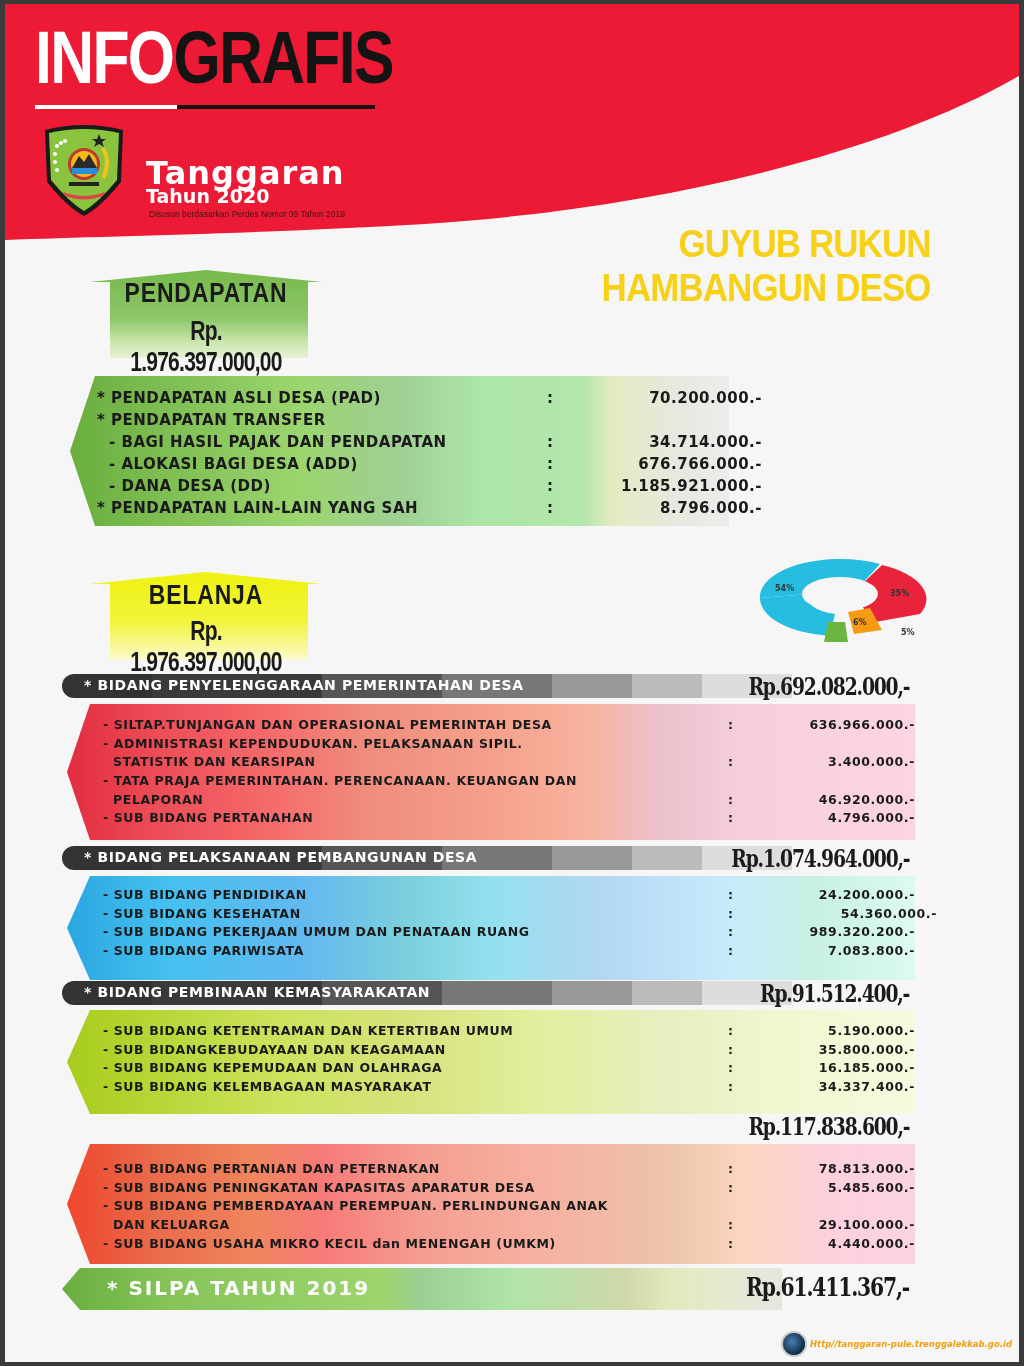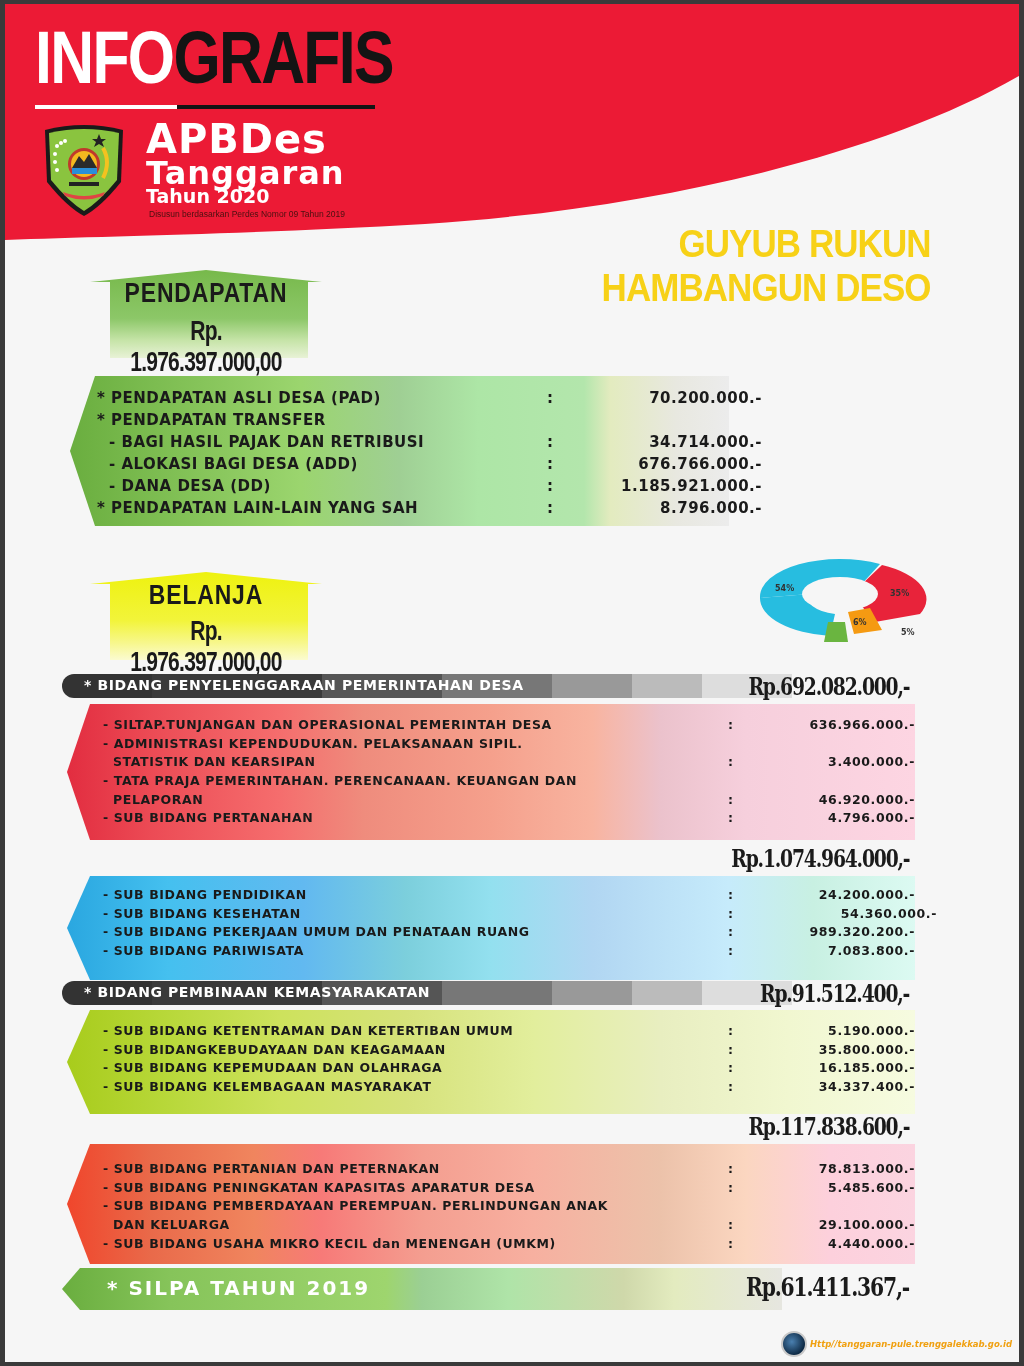--- a/index.html
+++ b/index.html
@@ -101,21 +101,20 @@
     <g fill="#fff">
         <circle cx="16" cy="24" r="2"></circle>
         <circle cx="20" cy="21" r="2"></circle>
         <circle cx="24" cy="19" r="2"></circle>
         <circle cx="14" cy="32" r="2"></circle>
         <circle cx="14" cy="40" r="2"></circle>
         <circle cx="16" cy="48" r="2"></circle>
       </g>
   </svg>
 
-  <div class="apbdes">APBDes</div>
   <div class="tanggaran">Tanggaran</div>
   <div class="tahun">Tahun 2020</div>
   <div class="disusun">Disusun berdasarkan Perdes Nomor 09 Tahun 2019</div>
 
   <div class="motto">
     <div>GUYUB RUKUN</div>
     <div>HAMBANGUN DESO</div>
   </div>
 
   <div class="house" style="left:85px;top:264px;width:232px;height:90px;">
@@ -154,21 +153,21 @@
     <div class="rows pend-rows" style="left:32px;top:13px;width:640px;">
       <div class="row" style="top:0;">
           <span class="lbl">* PENDAPATAN ASLI DESA (PAD)</span>
           <span class="col" style="left:450px;">:</span>
           <span class="val" style="left:480px;width:185px;">70.200.000.-</span>
         </div>
       <div class="row" style="top:22px;">
           <span class="lbl">* PENDAPATAN TRANSFER</span>
         </div>
       <div class="row" style="top:44px;">
-          <span class="lbl" style="left:12px;">  - BAGI HASIL PAJAK DAN RETRIBUSI</span>
+          <span class="lbl" style="left:12px;">  - BAGI HASIL PAJAK DAN PENDAPATAN</span>
           <span class="col" style="left:450px;">:</span>
           <span class="val" style="left:480px;width:185px;">34.714.000.-</span>
         </div>
       <div class="row" style="top:66px;">
           <span class="lbl" style="left:12px;">  - ALOKASI BAGI DESA (ADD)</span>
           <span class="col" style="left:450px;">:</span>
           <span class="val" style="left:480px;width:185px;">676.766.000.-</span>
         </div>
       <div class="row" style="top:88px;">
           <span class="lbl" style="left:12px;">  - DANA DESA (DD)</span>
@@ -263,20 +262,30 @@
           <span class="val" style="left:650px;width:162px;">46.920.000.-</span>
         </div>
       <div class="row" style="top:93px;">
           <span class="lbl">- SUB BIDANG PERTANAHAN</span>
           <span class="col" style="left:625px;">:</span>
           <span class="val" style="left:650px;width:162px;">4.796.000.-</span>
         </div>
     </div>
   </div>
 
+  <div class="secbar" style="left:57px;top:842px;width:730px;">
+    <div class="seg" style="width:90px;background:#333;"></div>
+      <div class="seg" style="width:170px;background:#3a3a3a;"></div>
+      <div class="seg" style="width:120px;background:#555;"></div>
+      <div class="seg" style="width:110px;background:#777;"></div>
+      <div class="seg" style="width:80px;background:#999;"></div>
+      <div class="seg" style="width:70px;background:#bbb;"></div>
+      <div class="seg" style="width:90px;background:#ddd;"></div>
+    <span class="sec-label">* BIDANG PELAKSANAAN PEMBANGUNAN DESA</span>
+  </div>
   <div class="sec-total" style="right:110px;top:840px;">Rp.1.074.964.000,-</div>
   <div class="panel" style="left:60px;top:872px;width:850px;height:104px;">
     <svg width="850" height="104" style="position:absolute;left:0;top:0;">
       <defs>
           <linearGradient id="s2" x1="0" y1="0" x2="1" y2="0">
         <stop offset="0" stop-color="#2aa7e0"></stop>
             <stop offset="0.12" stop-color="#45c0ef"></stop>
             <stop offset="0.28" stop-color="#62b9f0"></stop>
             <stop offset="0.4" stop-color="#7ccfdc"></stop>
         <stop offset="0.5" stop-color="#93e0ef"></stop>

